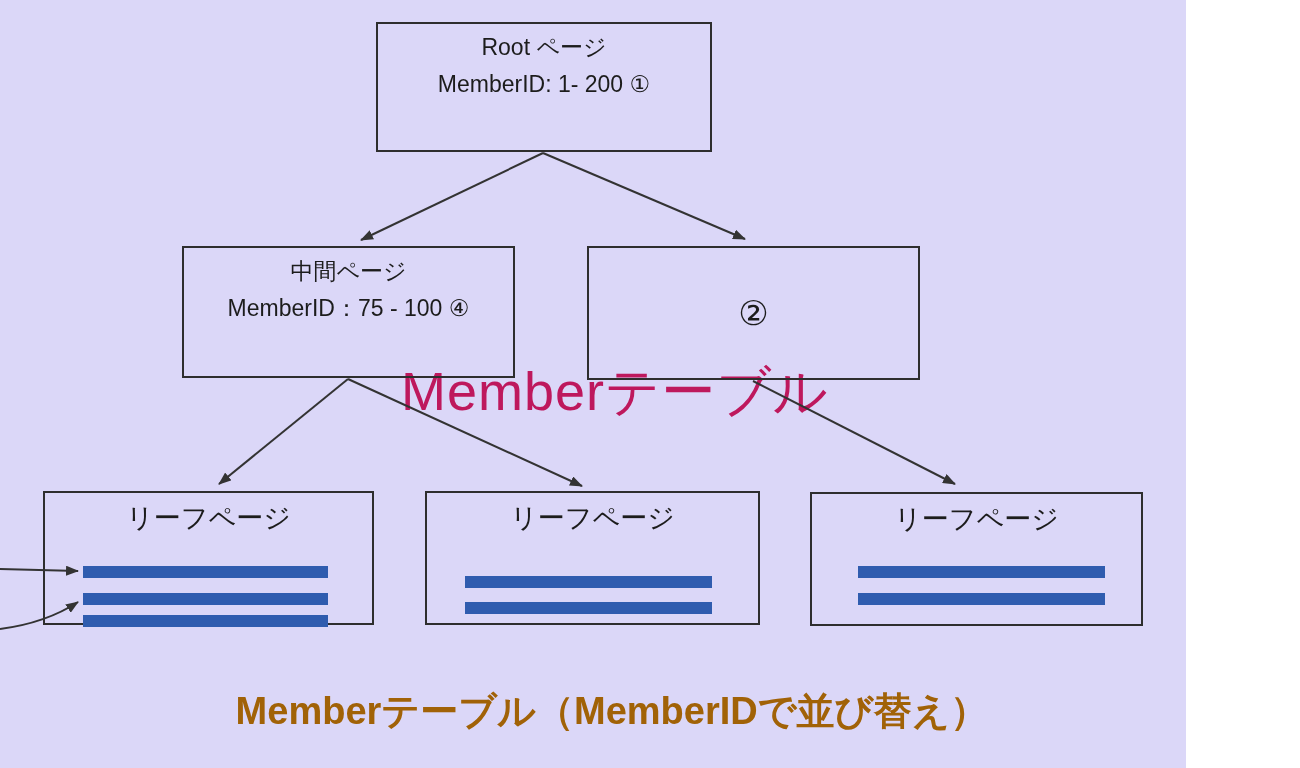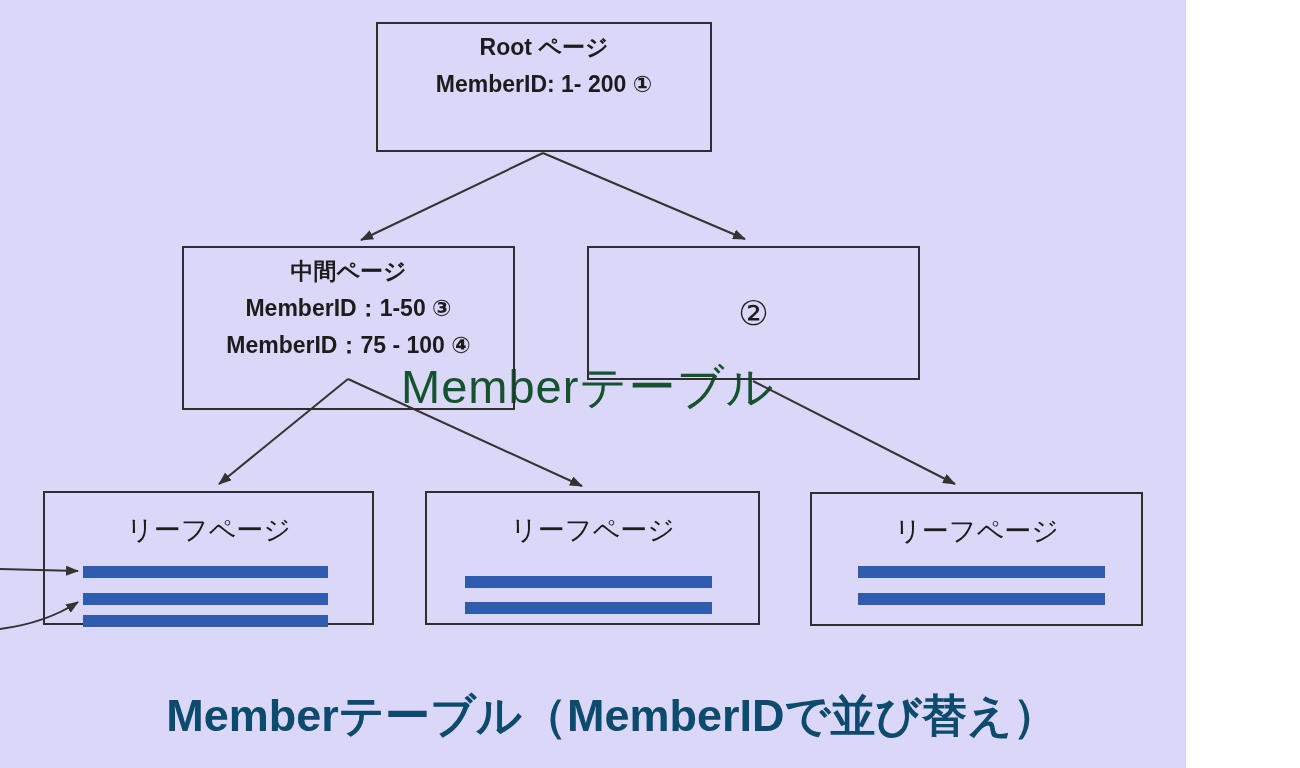--- a/index.html
+++ b/index.html
@@ -19,41 +19,41 @@
     width: 1186px; height: 768px;
     background: #dbd7f8;
   }
   .right-margin {
     position: absolute; left: 1186px; top: 0;
     width: 114px; height: 768px;
     background: #ffffff;
   }
   .watermark {
     position: absolute; left: 401px; top: 356px;
-    font-size: 47px; font-weight: 400;
-    color: #14532d;
+    font-size: 54px; font-weight: 400;
+    color: #be185d;
     white-space: nowrap;
     z-index: 1;
     letter-spacing: 1px;
   }
   .node-box {
     position: absolute;
     border: 2px solid #2e2e2e;
     background: transparent;
     z-index: 3;
     text-align: center;
     color: #1c1c1c;
   }
-  .node-line { font-size: 23px; line-height: 37px; white-space: nowrap; font-weight: bold; }
+  .node-line { font-size: 23px; line-height: 37px; white-space: nowrap; }
   #root-box   { left: 376px; top: 22px;  width: 336px; height: 130px; padding-top: 5px; }
-  #mid-box    { left: 182px; top: 246px; width: 333px; height: 164px; padding-top: 5px; }
+  #mid-box    { left: 182px; top: 246px; width: 333px; height: 132px; padding-top: 5px; }
   #box2       { left: 587px; top: 246px; width: 333px; height: 134px;
                 display: flex; align-items: center; justify-content: center; }
   #box2 .circled-num { font-size: 34px; }
-  .leaf-box   { padding-top: 20px; }
+  .leaf-box   { padding-top: 8px; }
   #leaf1 { left: 43px;  top: 491px; width: 331px; height: 134px; }
   #leaf2 { left: 425px; top: 491px; width: 335px; height: 134px; }
   #leaf3 { left: 810px; top: 492px; width: 333px; height: 134px; }
   .leaf-title { font-size: 27px; line-height: 34px; white-space: nowrap; }
   .bars { position: absolute; left: 0; top: 0; width: 100%; height: 100%; }
   .row-bar { position: absolute; height: 12px; background: #2f5caf; }
   #leaf1 .row-bar { left: 38px; width: 245px; }
   #leaf1 .row-bar:nth-child(1) { top: 73px; }
   #leaf1 .row-bar:nth-child(2) { top: 100px; }
   #leaf1 .row-bar:nth-child(3) { top: 122px; }
@@ -66,42 +66,41 @@
   svg.edges {
     position: absolute; left: 0; top: 0;
     width: 1186px; height: 768px;
     z-index: 4;
     pointer-events: none;
   }
   .caption {
     position: absolute; left: 0; top: 686px;
     width: 1224px;
     text-align: center;
-    font-size: 45px; font-weight: bold;
-    color: #0c4a6e;
+    font-size: 38px; font-weight: bold;
+    color: #a16207;
     z-index: 5;
     white-space: nowrap;
   }
 </style>
 </head>
 <body>
 
 <div class="canvas">
   <div class="content-area">
 
     <div class="watermark">Memberテーブル</div>
 
     <div class="node-box" id="root-box">
       <div class="node-line">Root ページ</div>
       <div class="node-line">MemberID: 1- 200 ①</div>
     </div>
 
     <div class="node-box" id="mid-box">
       <div class="node-line">中間ページ</div>
-      <div class="node-line">MemberID：1-50 ③</div>
       <div class="node-line">MemberID：75 - 100 ④</div>
     </div>
 
     <div class="node-box" id="box2">
       <span class="circled-num">②</span>
     </div>
 
     <div class="node-box leaf-box" id="leaf1">
       <div class="leaf-title">リーフページ</div>
       <div class="bars">

